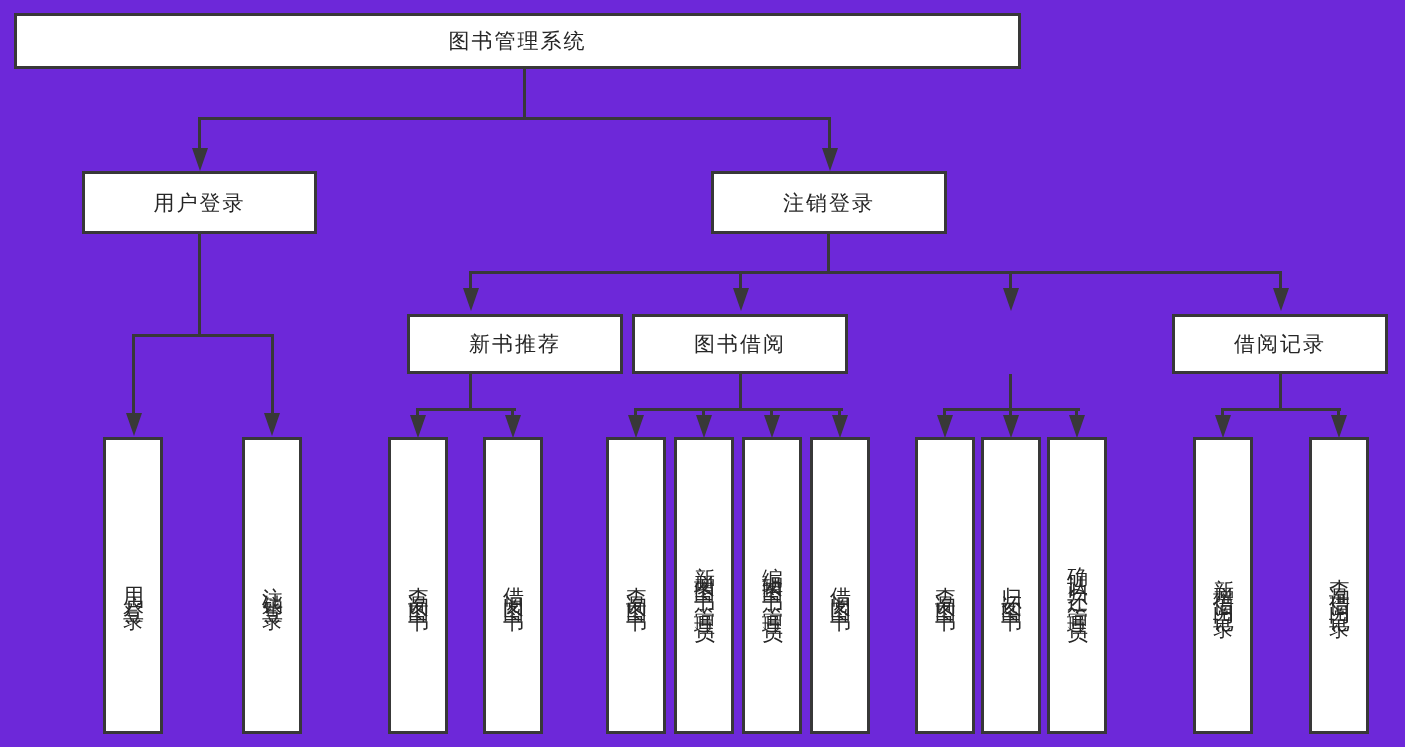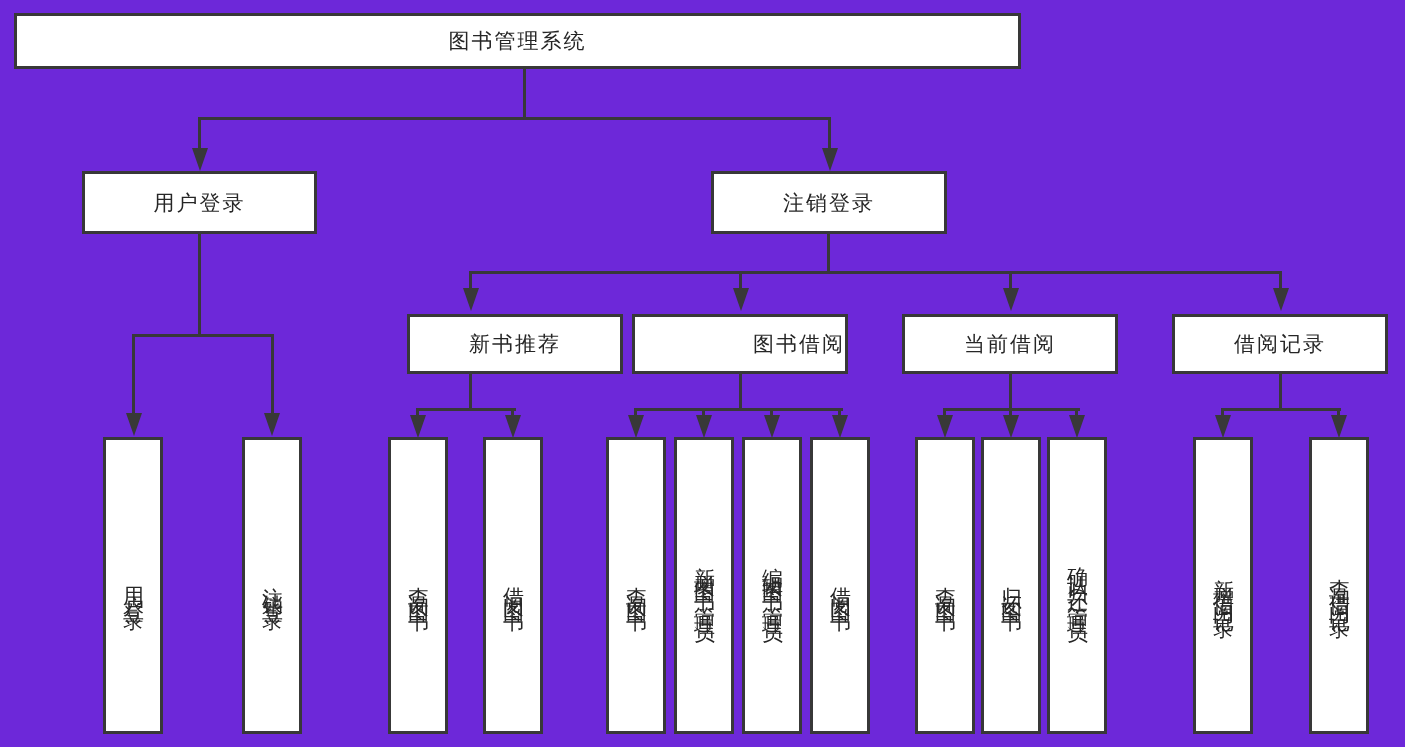--- a/index.html
+++ b/index.html
@@ -84,27 +84,24 @@
   </div>
 
   <div class="node h-label" style="left:711px; top:171px; width:236px; height:63px;">
     <span>注销登录</span>
   </div>
 
   <div class="node h-label" style="left:362px; top:314px; width:216px; height:60px;margin-left:45px;">
     <span>新书推荐</span>
   </div>
 
-  <div class="node h-label" style="left:632px; top:314px; width:216px; height:60px;justify-content:flex-end;">
+  <div class="node h-label" style="left:632px; top:314px; width:216px; height:60px;">
     <span>图书借阅</span>
   </div>
 
-  <div class="node h-label" style="left:902px; top:314px; width:216px; height:60px;">
-    <span>当前借阅</span>
-  </div>
 
   <div class="node h-label" style="left:1172px; top:314px; width:216px; height:60px;">
     <span>借阅记录</span>
   </div>
 
   <div class="node leaf" style="left:103px;">
     <span class="vtext">用户登录</span>
   </div>
   <div class="node leaf" style="left:242px;">
     <span class="vtext">注销登录</span>

